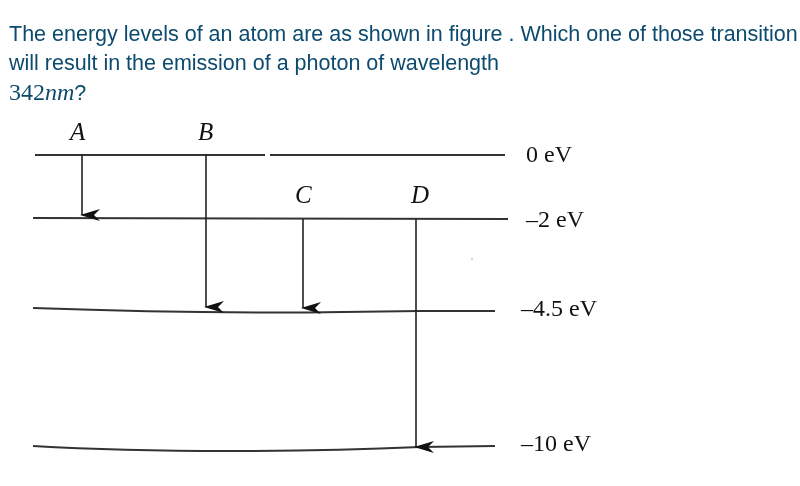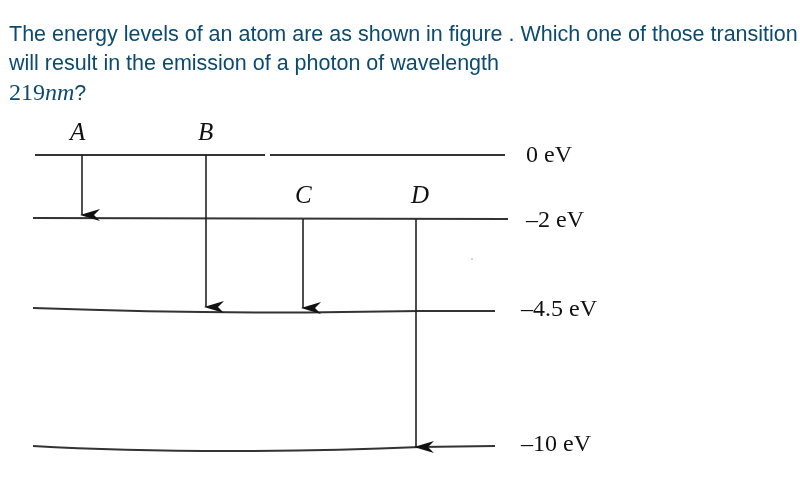--- a/index.html
+++ b/index.html
@@ -12,21 +12,21 @@
   .question .math i { }
   svg { position:absolute; left:0; top:0; }
   .lbl { font-family:"Liberation Serif", serif; font-size:24px; fill:#111; }
   .lbl-it { font-family:"Liberation Serif", serif; font-size:25px; font-style:italic; fill:#111; }
 </style>
 </head>
 <body>
 
 <div class="question">
   <span>The energy levels of an atom are as shown in figure . Which one of those transition will result in the emission of a photon of wavelength</span><br>
-  <span class="math"><span>219</span><i>nm</i></span><span>?</span>
+  <span class="math"><span>342</span><i>nm</i></span><span>?</span>
 </div>
 
 <svg width="800" height="486" viewBox="0 0 800 486">
   <defs>
     <marker id="arrowhead" markerWidth="12" markerHeight="20" refX="6" refY="18" orient="auto" markerUnits="userSpaceOnUse">
       <path d="M0,0 L6,6 L12,0 L6,20 Z" fill="#111"></path>
     </marker>
   </defs>
 
   <g>

